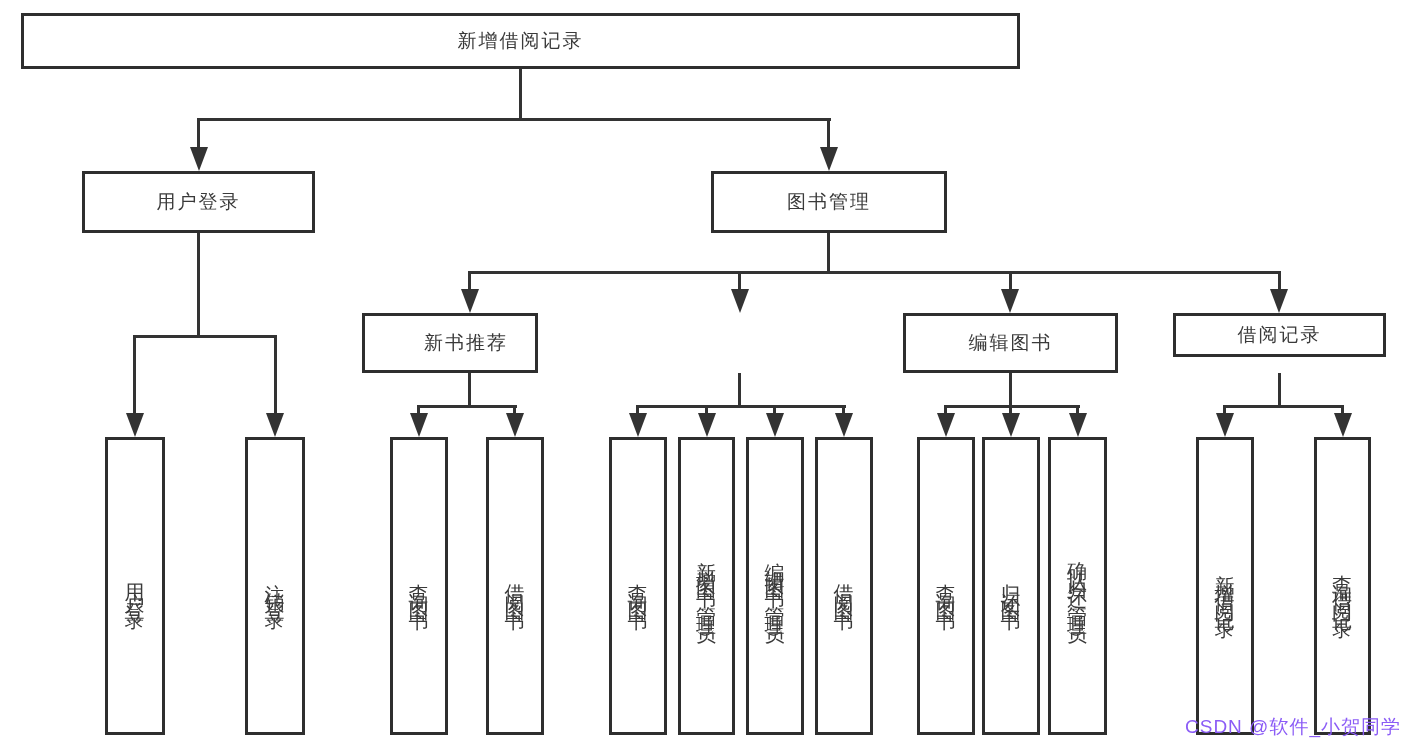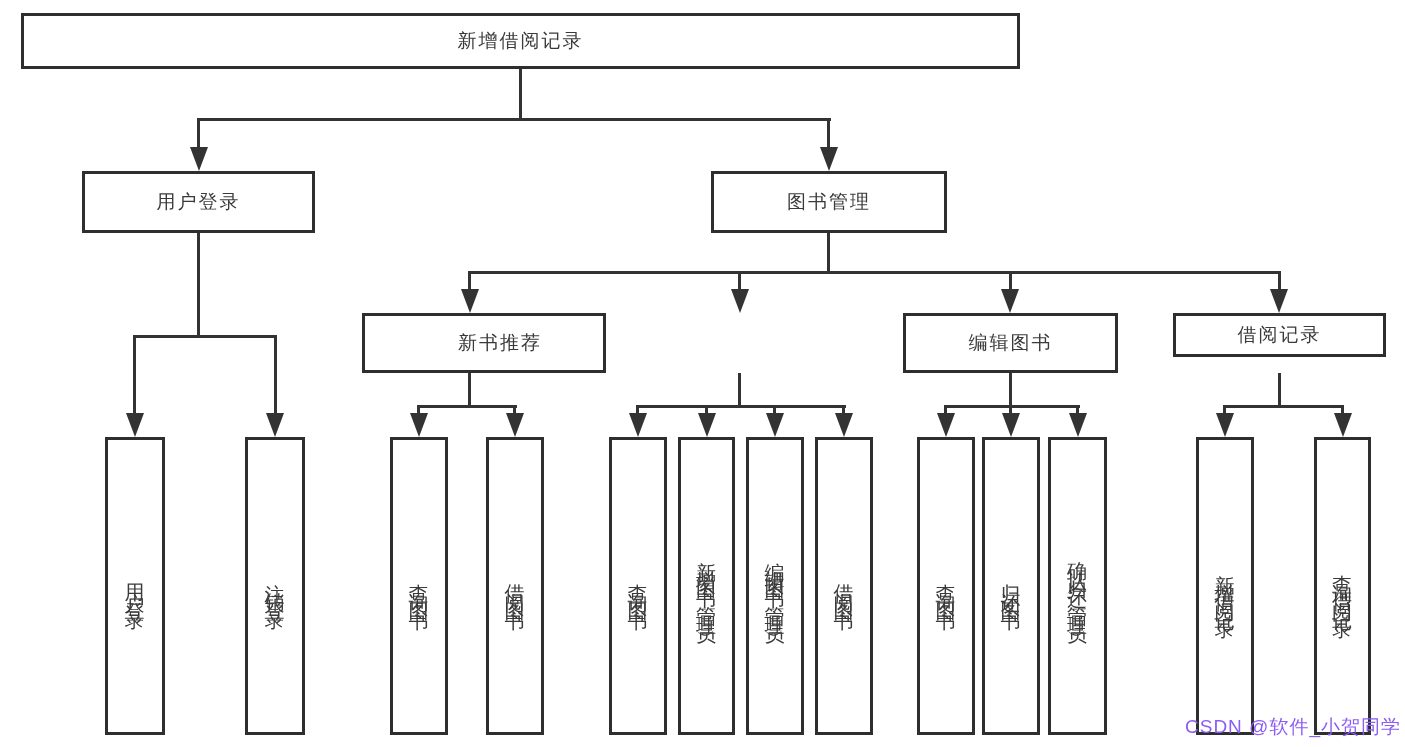--- a/index.html
+++ b/index.html
@@ -55,21 +55,21 @@
   <div class="h" style="left:468px;top:271px;width:813px;"></div>
   <div class="v" style="left:468px;top:271px;height:22px;"></div>
   <div class="a" style="left:461px;top:289px;"></div>
   <div class="v" style="left:738px;top:271px;height:22px;"></div>
   <div class="a" style="left:731px;top:289px;"></div>
   <div class="v" style="left:1009px;top:271px;height:22px;"></div>
   <div class="a" style="left:1001px;top:289px;"></div>
   <div class="v" style="left:1278px;top:271px;height:22px;"></div>
   <div class="a" style="left:1270px;top:289px;"></div>
 
-  <div class="box" style="left:362px;top:313px;width:244px;height:60px;padding-left:32px;">新书推荐</div>
+  <div class="box" style="left:362px;top:313px;width:176px;height:60px;padding-left:32px;">新书推荐</div>
   <div class="box" style="left:903px;top:313px;width:215px;height:60px;">编辑图书</div>
   <div class="box" style="left:1173px;top:313px;width:213px;height:44px;">借阅记录</div>
 
   <div class="v" style="left:468px;top:373px;height:35px;"></div>
   <div class="h" style="left:417px;top:405px;width:100px;"></div>
   <div class="v" style="left:417px;top:405px;height:10px;"></div>
   <div class="a" style="left:410px;top:413px;"></div>
   <div class="v" style="left:513px;top:405px;height:10px;"></div>
   <div class="a" style="left:506px;top:413px;"></div>
 

